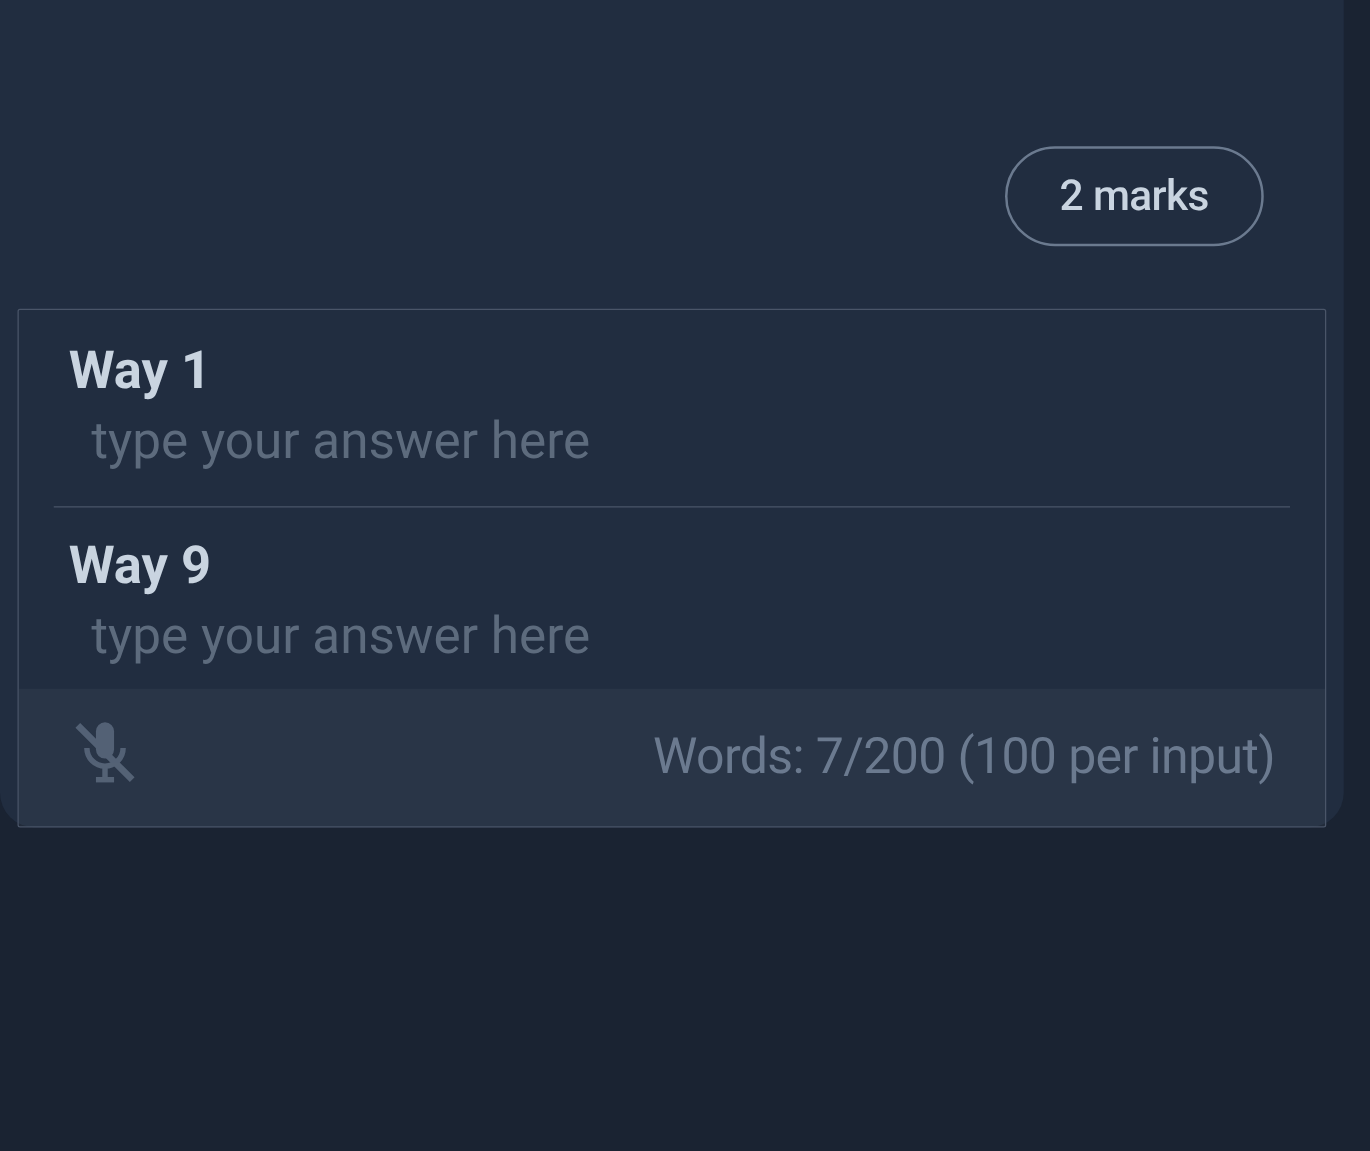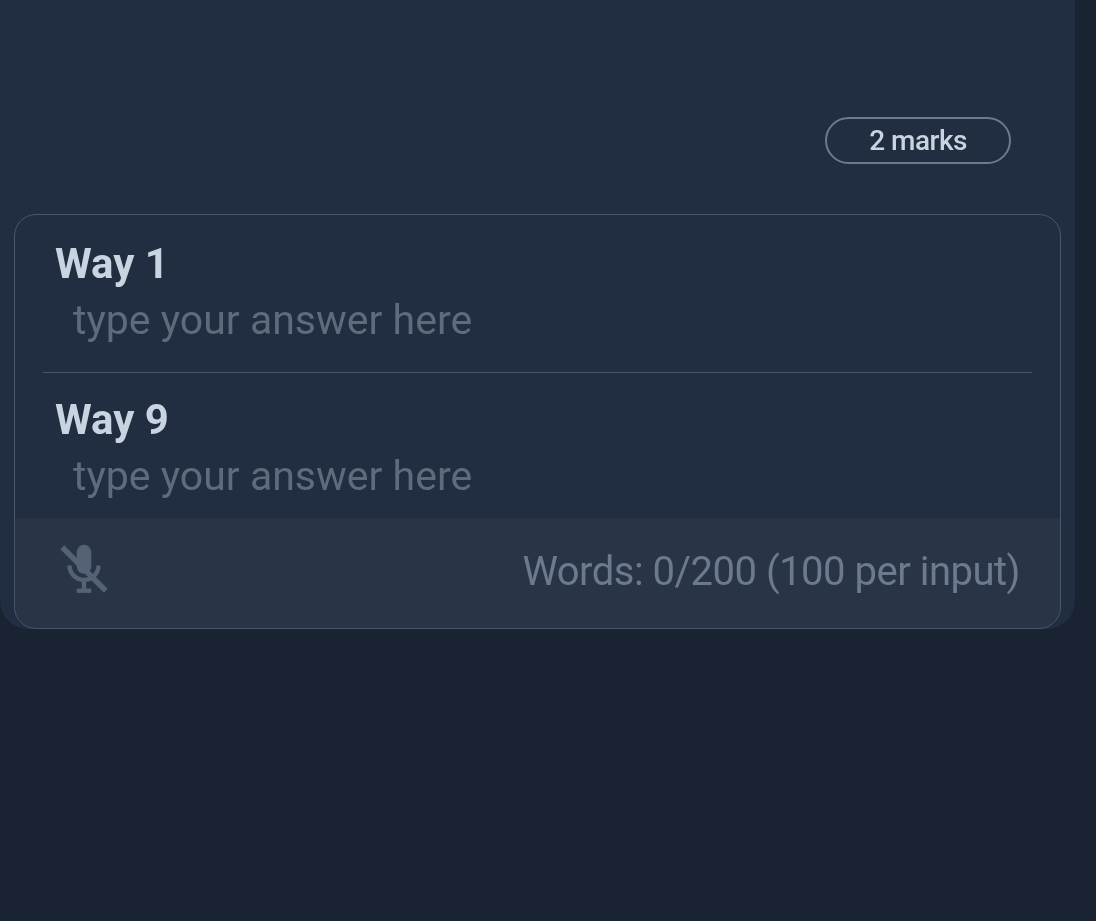--- a/index.html
+++ b/index.html
@@ -40,30 +40,30 @@
     }
     .marks-row {
       display: flex;
       justify-content: flex-end;
       margin-top: 42px;
       padding-right: 50px;
     }
     .marks-badge {
       border: 2px solid #6b7a8f;
       border-radius: 44px;
-      padding: 5px 42px;
+      padding: 18px 42px;
       color: #c9d4e0;
-      font-size: 28px;
+      font-size: 34px;
       font-weight: 500;
       letter-spacing: -0.5px;
     }
     .answer-container {
       margin-top: 50px;
       border: 1.5px solid #4a5568;
-      border-radius: 22px;
+      border-radius: 2px;
       overflow: hidden;
     }
     .answer-block {
       padding: 24px 32px 28px 40px;
     }
     .answer-block.first {
       border-bottom: 1.5px solid #4a5568;
       margin: 0 28px;
       padding: 24px 4px 28px 12px;
     }
@@ -134,17 +134,17 @@
       <div class="footer-bar">
         <span class="mic-icon">
           <svg viewBox="0 0 24 24" fill="none" stroke="currentColor" stroke-width="1.8">
             <path d="M12 2a3 3 0 0 0-3 3v6a3 3 0 0 0 6 0V5a3 3 0 0 0-3-3z" fill="currentColor" stroke="none"></path>
             <path d="M18 10.5a6 6 0 0 1-12 0" stroke="currentColor" stroke-width="1.8" fill="none"></path>
             <line x1="12" y1="17" x2="12" y2="21" stroke="currentColor" stroke-width="1.8"></line>
             <line x1="9" y1="21" x2="15" y2="21" stroke="currentColor" stroke-width="1.8"></line>
             <line x1="3" y1="3" x2="21" y2="21" stroke="currentColor" stroke-width="2.2"></line>
           </svg>
         </span>
-        <span class="word-count">Words: 0/200 (100 per input)</span>
+        <span class="word-count">Words: 7/200 (100 per input)</span>
       </div>
     </div>
   </div>
 </div>
 
 </body></html>

